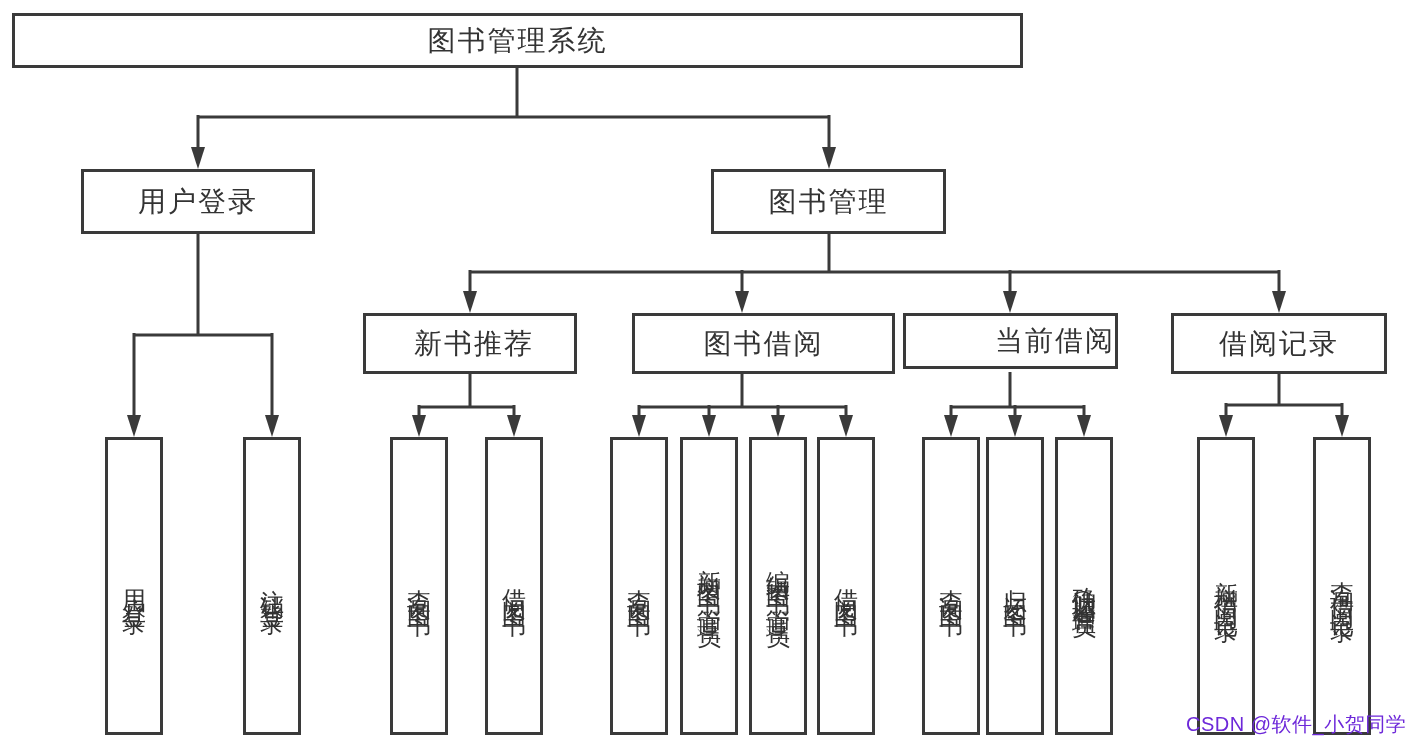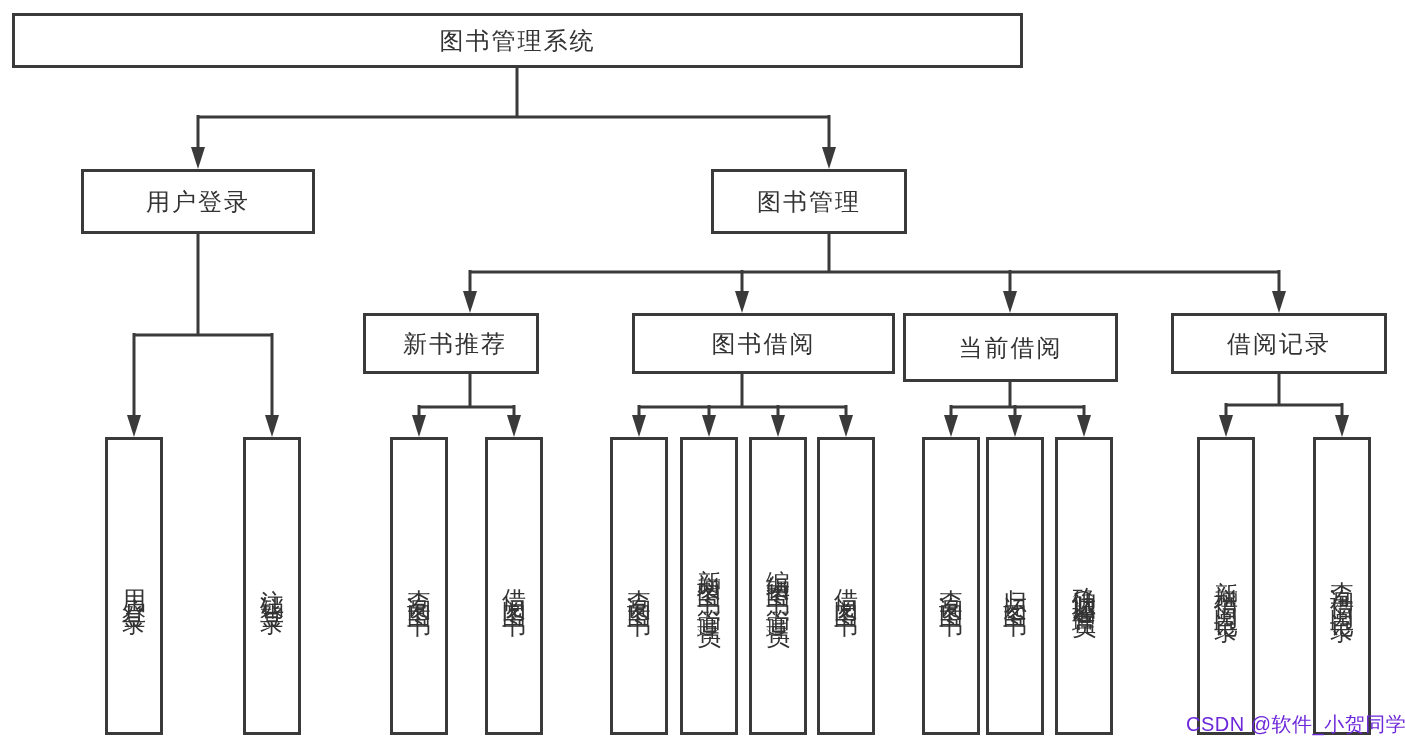--- a/index.html
+++ b/index.html
@@ -26,21 +26,21 @@
     box-sizing: border-box;
     border: 3px solid #3a3a3a;
     background: #ffffff;
     display: flex;
     align-items: center;
     justify-content: center;
     color: #333333;
     z-index: 2;
   }
   .hlabel {
-    font-size: 24px;
+    font-size: 28px;
     letter-spacing: 2px;
     white-space: nowrap;
   }
   .vnode {
     width: 58px;
     height: 298px;
     top: 437px;
   }
   .vtext {
     writing-mode: vertical-rl;
@@ -102,31 +102,31 @@
     </g>
   </svg>
 
   <div class="node" style="left:12px; top:13px; width:1011px; height:55px;">
     <span class="hlabel">图书管理系统</span>
   </div>
 
   <div class="node" style="left:81px; top:169px; width:234px; height:65px;">
     <span class="hlabel">用户登录</span>
   </div>
-  <div class="node" style="left:711px; top:169px; width:196px; height:65px;">
+  <div class="node" style="left:711px; top:169px; width:235px; height:65px;">
     <span class="hlabel">图书管理</span>
   </div>
 
-  <div class="node" style="left:363px; top:313px; width:176px; height:61px;padding-left:8px;">
+  <div class="node" style="left:363px; top:313px; width:214px; height:61px;padding-left:8px;">
     <span class="hlabel">新书推荐</span>
   </div>
   <div class="node" style="left:632px; top:313px; width:263px; height:61px;">
     <span class="hlabel">图书借阅</span>
   </div>
-  <div class="node" style="left:903px; top:313px; width:215px; height:69px;">
+  <div class="node" style="left:903px; top:313px; width:215px; height:56px;justify-content:flex-end;">
     <span class="hlabel">当前借阅</span>
   </div>
   <div class="node" style="left:1171px; top:313px; width:216px; height:61px;">
     <span class="hlabel">借阅记录</span>
   </div>
 
   <div class="node vnode" style="left:105px;">
     <span class="vtext">用户登录</span>
   </div>
   <div class="node vnode" style="left:243px;">

